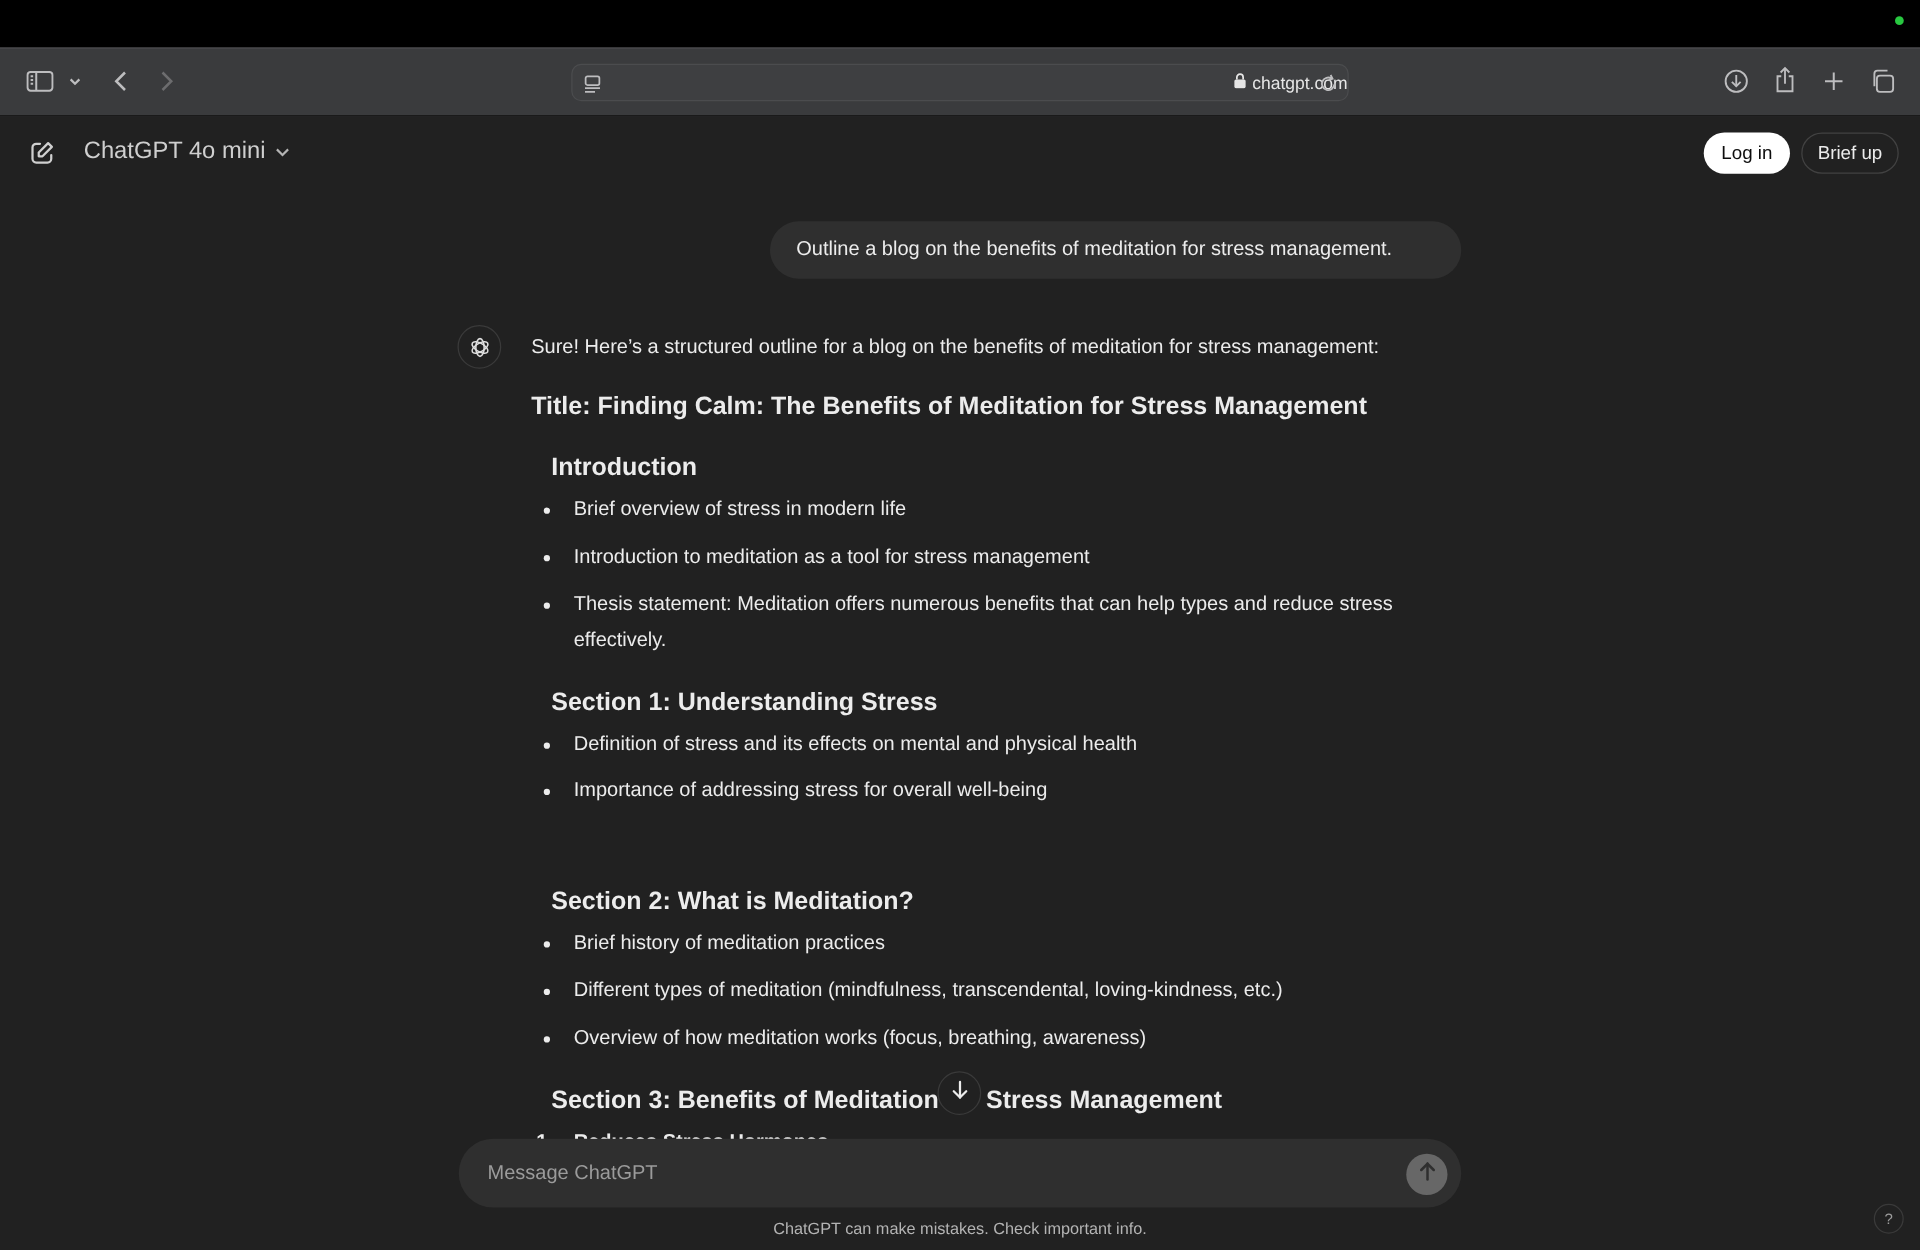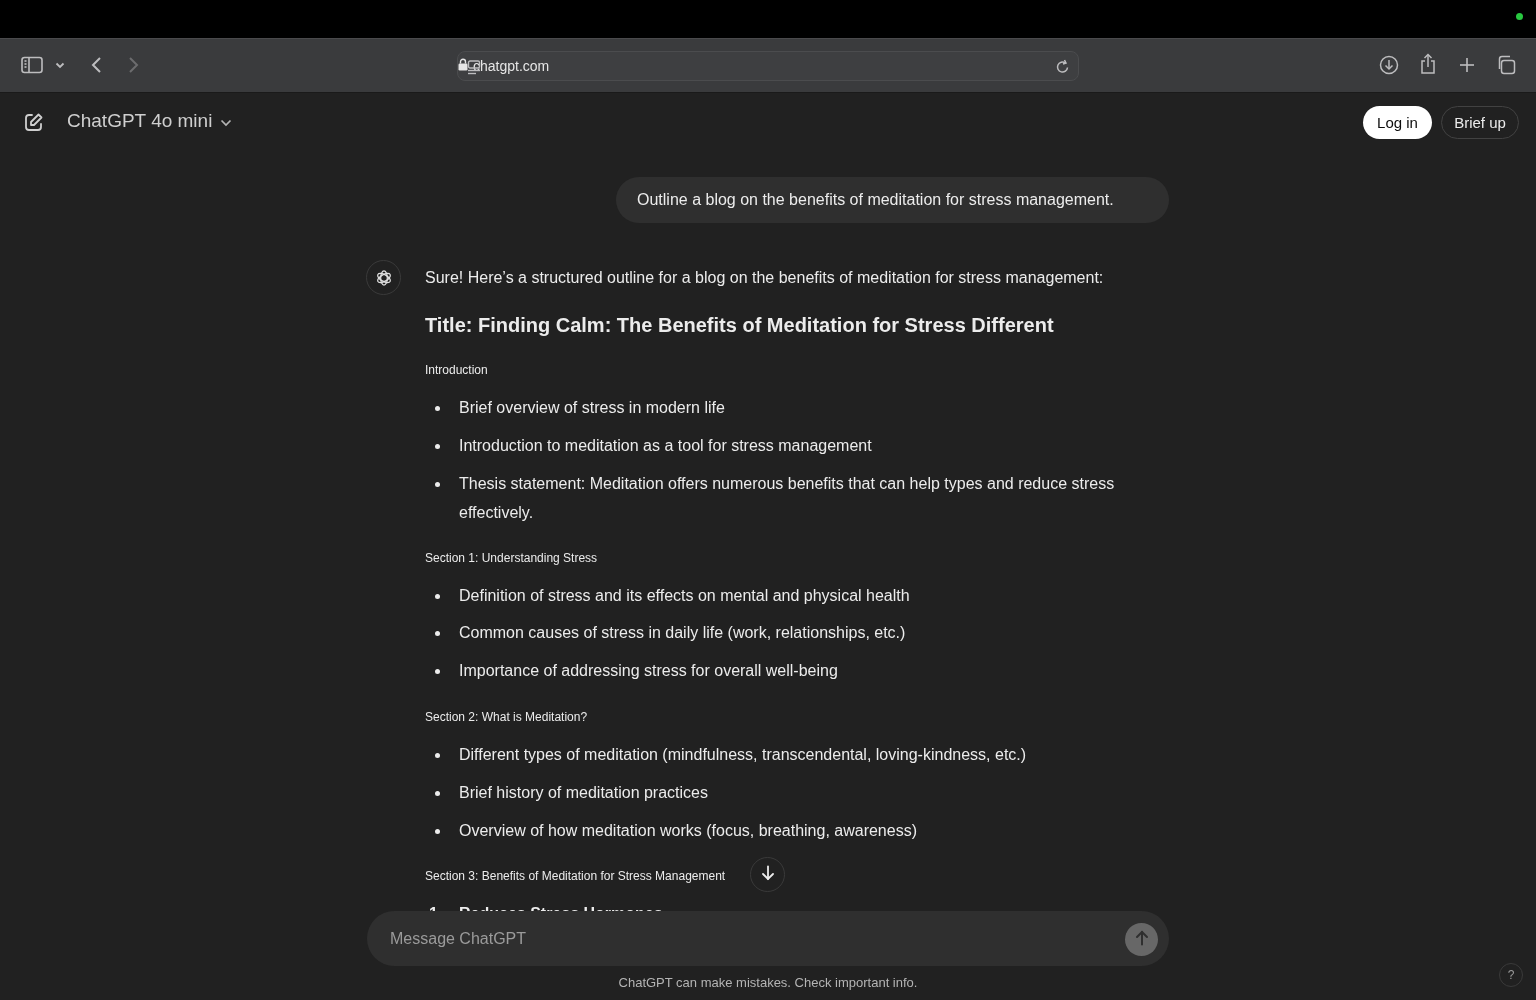--- a/index.html
+++ b/index.html
@@ -6,36 +6,36 @@
     html, body { width: 1536px; height: 1000px; overflow: hidden; background: #212121; }
     body { font-family: "Liberation Sans", sans-serif; color: #ececec; position: relative; }
 
     .menubar { position: absolute; left: 0; top: 0; width: 1536px; height: 38px; background: #000; }
     .menubar .dot { position: absolute; right: 13px; top: 13px; width: 7px; height: 7px; border-radius: 50%; background: #28c840; }
 
     .toolbar { position: absolute; left: 0; top: 38px; width: 1536px; height: 55px; background: #3a3b3d; border-top: 1px solid #4a4a4c; border-bottom: 1px solid #1a1a1a; }
     .tb-icon { position: absolute; display: flex; align-items: center; justify-content: center; color: #bdbdbf; }
     .tb-icon svg { display: block; }
 
-    .urlbar { position: absolute; left: 457px; top: 12px; width: 622px; height: 30px; border-radius: 8px; background: #3e3f41; border: 1px solid #4b4c4e; display: flex; align-items: center; justify-content: flex-start; }
+    .urlbar { position: absolute; left: 457px; top: 12px; width: 622px; height: 30px; border-radius: 8px; background: #3e3f41; border: 1px solid #4b4c4e; display: flex; align-items: center; justify-content: flex-end; }
     .url-text { font-size: 14px; color: #e6e6e6; display: flex; align-items: center; gap: 5px; }
 
     .app-header { position: absolute; left: 0; top: 94px; width: 1393px; height: 56px; }
     .model-title { position: absolute; left: 67px; top: 16px; font-size: 19px; color: #cfcfcf; display: flex; align-items: center; gap: 8px; font-weight: 500; }
     .btn-login { position: absolute; left: 1363px; top: 12px; height: 33px; width: 69px; border-radius: 17px; background: #fff; color: #0d0d0d; font-size: 15px; display: flex; align-items: center; justify-content: center; }
     .btn-signup { position: absolute; left: 1441px; top: 12px; height: 33px; width: 78px; border-radius: 17px; background: #212121; border: 1px solid #424242; color: #ececec; font-size: 15px; display: flex; align-items: center; justify-content: center; }
 
     .user-bubble { position: absolute; left: 616px; top: 177px; width: 553px; height: 46px; border-radius: 23px; background: #2f2f2f; color: #ececec; font-size: 16px; display: flex; align-items: center; padding-left: 21px; }
 
     .assistant-avatar { position: absolute; left: 366px; top: 260px; width: 35px; height: 35px; border-radius: 50%; border: 1px solid #3a3a3a; display: flex; align-items: center; justify-content: center; color: #e0e0e0; }
 
     .response { position: absolute; left: 425px; top: 265px; width: 745px; font-size: 16px; color: #ececec; }
     .response .intro { position: absolute; top: 4px; left: 0; white-space: nowrap; }
     .response h3 { position: absolute; left: 0; font-size: 20px; font-weight: bold; white-space: nowrap; }
-    .response h4 { position: absolute; left: 0; font-size: 12px; font-weight: normal; white-space: nowrap; }
+    .response h4 { position: absolute; left: 16px; font-size: 20px; font-weight: bold; white-space: nowrap; }
     .response ul { position: absolute; left: 0; list-style: none; width: 740px; }
     .response li { position: relative; padding-left: 34px; line-height: 29px; }
     .response li::before { content: ""; position: absolute; left: 10px; top: 13px; width: 5px; height: 5px; border-radius: 50%; background: #ececec; }
     .cut-item { position: absolute; left: 0; top: 640px; height: 10px; overflow: hidden; font-size: 16px; font-weight: bold; white-space: nowrap; }
     .cut-item span.num { display: inline-block; width: 34px; padding-left: 4px; }
 
     .scroll-down { position: absolute; left: 750px; top: 857px; width: 35px; height: 35px; border-radius: 50%; background: #212121; border: 1px solid #3a3a3a; display: flex; align-items: center; justify-content: center; color: #ececec; }
 
     .composer-fade { position: absolute; left: 0; top: 912px; width: 1536px; height: 88px; background: #212121; }
     .composer { position: absolute; left: 367px; top: 911px; width: 802px; height: 55px; border-radius: 28px; background: #2f2f2f; display: flex; align-items: center; }
@@ -157,40 +157,39 @@
     <g transform="translate(12 12)">
       <ellipse rx="4" ry="8.5" transform="rotate(0)"></ellipse>
       <ellipse rx="4" ry="8.5" transform="rotate(60)"></ellipse>
       <ellipse rx="4" ry="8.5" transform="rotate(120)"></ellipse>
     </g>
   </svg>
 </div>
 
 <div class="response">
   <div class="intro">Sure! Here’s a structured outline for a blog on the benefits of meditation for stress management:</div>
-  <h3 style="top:49px;">Title: Finding Calm: The Benefits of Meditation for Stress Different</h3>
+  <h3 style="top:49px;">Title: Finding Calm: The Benefits of Meditation for Stress Management</h3>
 
   <h4 style="top:98px;">Introduction</h4>
   <ul style="top:128px;">
     <li style="margin-bottom:9px;">Brief overview of stress in modern life</li>
     <li style="margin-bottom:9px;">Introduction to meditation as a tool for stress management</li>
     <li>Thesis statement: Meditation offers numerous benefits that can help types and reduce stress effectively.</li>
   </ul>
 
   <h4 style="top:286px;">Section 1: Understanding Stress</h4>
   <ul style="top:316px;">
     <li style="margin-bottom:8px;">Definition of stress and its effects on mental and physical health</li>
-    <li style="margin-bottom:9px;">Common causes of stress in daily life (work, relationships, etc.)</li>
     <li>Importance of addressing stress for overall well-being</li>
   </ul>
 
   <h4 style="top:445px;">Section 2: What is Meditation?</h4>
   <ul style="top:475px;">
+    <li style="margin-bottom:9px;">Brief history of meditation practices</li>
     <li style="margin-bottom:9px;">Different types of meditation (mindfulness, transcendental, loving-kindness, etc.)</li>
-    <li style="margin-bottom:9px;">Brief history of meditation practices</li>
     <li>Overview of how meditation works (focus, breathing, awareness)</li>
   </ul>
 
   <h4 style="top:604px;">Section 3: Benefits of Meditation for Stress Management</h4>
   <div class="cut-item">
     <span class="num">1.</span><span>Reduces Stress Hormones</span>
   </div>
 </div>
 
 <div class="scroll-down">

